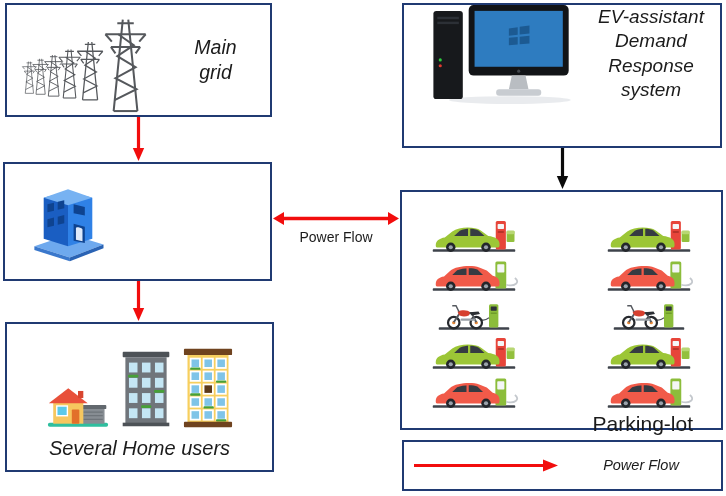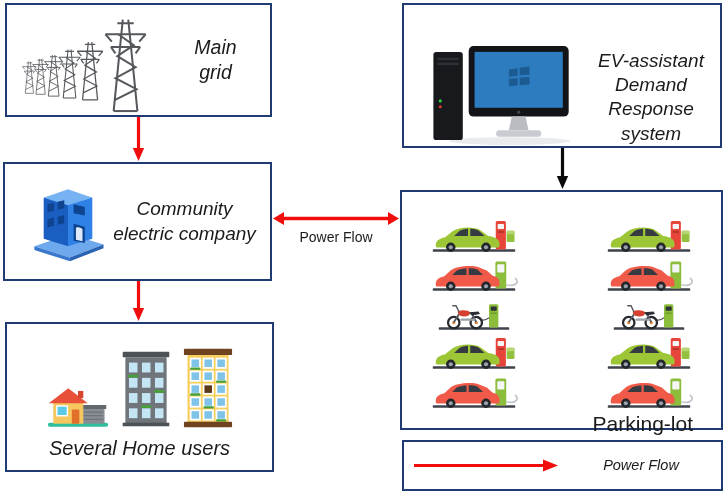--- a/index.html
+++ b/index.html
@@ -7,21 +7,21 @@
   }
   html,body{margin:0;padding:0;background:#fff;}
   .stage{position:relative;width:726px;height:496px;background:#fff;
          font-family:"Liberation Sans", sans-serif;color:var(--text);overflow:hidden;}
   .box{position:absolute;border:2px solid var(--border);background:#fff;box-sizing:border-box;}
   .lbl{text-align:center;line-height:1.28;font-style:italic;}
   
   #box-main-grid{left:5px;top:3px;width:267px;height:114px;display:flex;align-items:center;}
   #box-main-grid svg{width:140px;height:102px;margin:6px 0 0 14px;flex:none;}
   #box-main-grid .lbl{flex:1;font-size:19.5px;padding:0 24px;}
-  #box-ev{left:402px;top:3px;width:320px;height:145px;display:flex;align-items:flex-end;}
+  #box-ev{left:402px;top:3px;width:320px;height:145px;display:flex;align-items:flex-start;}
   #box-ev svg{width:170px;height:100px;margin-left:14px;flex:none;}
   #box-ev .lbl{flex:1;font-size:19px;padding-right:6px;}
   #box-community{left:3px;top:162px;width:269px;height:119px;display:flex;align-items:center;}
   #box-community svg{width:86px;height:86px;margin-left:20px;flex:none;}
   #box-community .lbl{flex:1;font-size:19px;padding-right:12px;}
   #box-home{left:5px;top:322px;width:269px;height:150px;display:flex;flex-direction:column;
             align-items:center;justify-content:flex-end;padding-bottom:8px;}
   .home-icons{display:flex;align-items:flex-end;gap:10px;}
   #box-home .lbl{font-size:20px;margin-top:7px;}
   #box-parking{left:400px;top:190px;width:323px;height:240px;display:flex;flex-direction:column;
@@ -223,21 +223,20 @@
     <svg viewBox="0 0 150 102">
         <use href="#sym-computer"></use>
       </svg>
     <div class="lbl">EV-assistant Demand Response system</div>
   </div>
 
   <div class="box" id="box-community">
     <svg viewBox="0 0 92 92">
         <use href="#sym-building"></use>
       </svg>
-    <div class="lbl">Community electric company</div>
   </div>
 
   <div class="box" id="box-home">
     <div class="home-icons">
       <svg viewBox="0 0 72 52" style="width:64px;height:46px">
           <use href="#sym-house"></use>
         </svg>
       <svg viewBox="0 0 58 88" style="width:52px;height:79px">
           <use href="#sym-gray-apt"></use>
         </svg>

